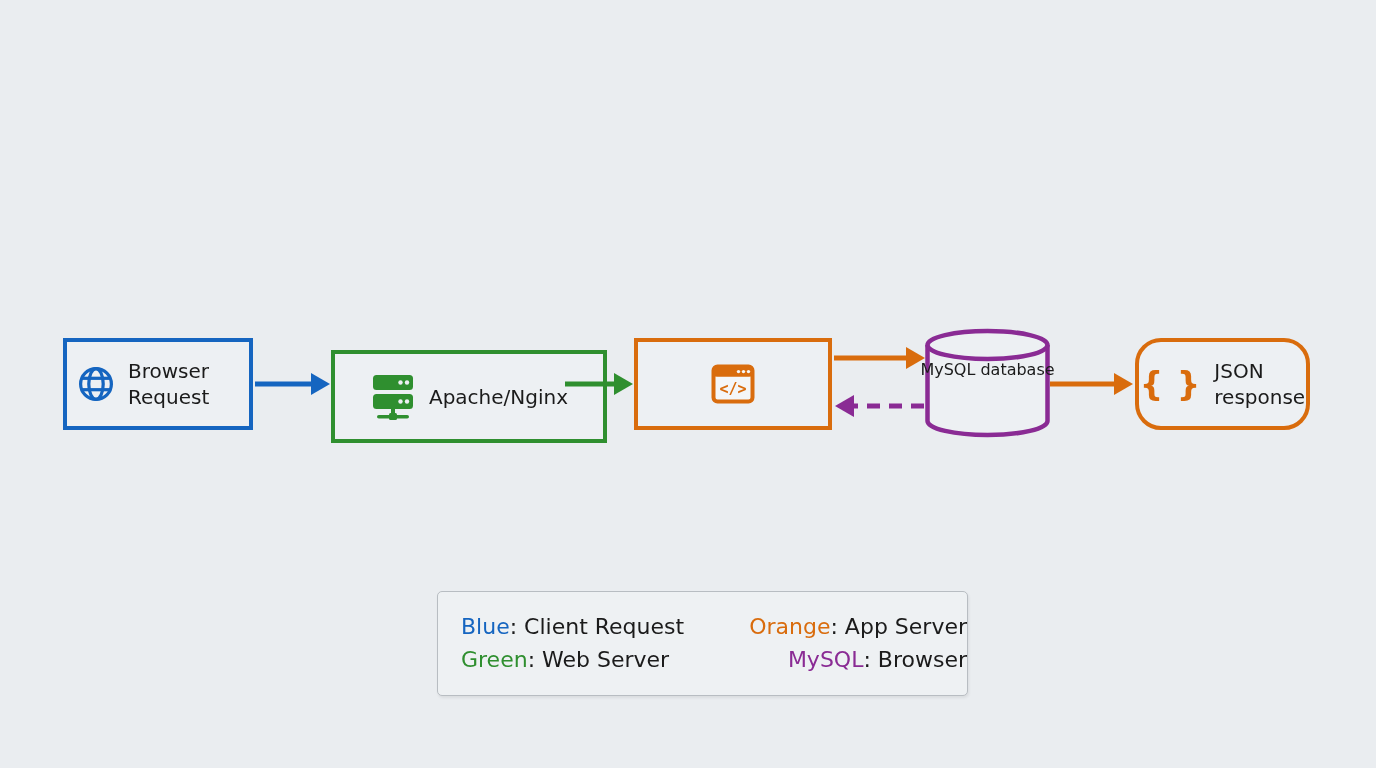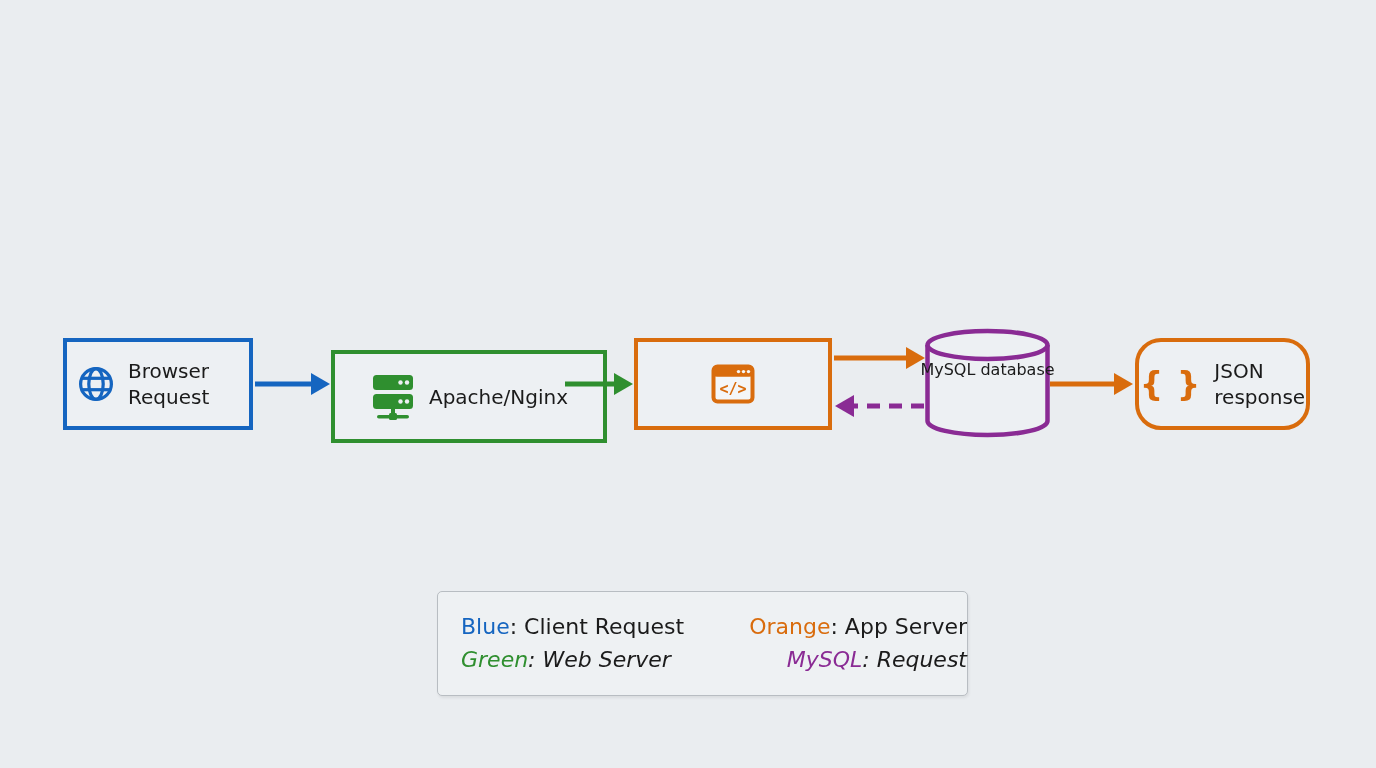--- a/index.html
+++ b/index.html
@@ -43,21 +43,21 @@
     background:var(--legend_fill);border:1px solid var(--legend_border);
     border-radius:5px;box-shadow:1px 2px 3px rgba(0,0,0,0.07);
     display:grid;grid-template-columns:278px auto;align-content:center;
     padding-left:23px;row-gap:1px;margin-left:14px;
   }
   .legend-item{font-size:22px;font-weight:500;line-height:32px;white-space:nowrap;}
   .legend-item .term{font-weight:500;}
   .term-blue{color:var(--blue);} .term-green{color:var(--green);}
   .term-orange{color:var(--orange);} .term-purple{color:var(--purple);}
   .col1{grid-column:1;} .col2{grid-column:2;text-align:right;}
-  .row1{grid-row:1;} .row2{grid-row:2;font-style:italic;}
+  .row1{grid-row:1;} .row2{grid-row:2;}
 </style>
 </head>
 <body>
 
 <div class="canvas">
 
   <div class="node node-blue" id="node-browser">
     <span class="icon">
       <svg width="38" height="38" viewBox="0 0 40 40">
         <g style="stroke:var(--blue)" stroke-width="3.4" fill="none">
@@ -151,17 +151,17 @@
     <div class="legend-item col1 row1">
       <span class="term term-blue">Blue</span><span>: Client Request</span>
     </div>
     <div class="legend-item col1 row2">
       <span class="term term-green">Green</span><span>: Web Server</span>
     </div>
     <div class="legend-item col2 row1">
       <span class="term term-orange">Orange</span><span>: App Server</span>
     </div>
     <div class="legend-item col2 row2">
-      <span class="term term-purple">MySQL</span><span>: Request</span>
+      <span class="term term-purple">MySQL</span><span>: Browser</span>
     </div>
   </div>
 
 </div>
 
 </body></html>

